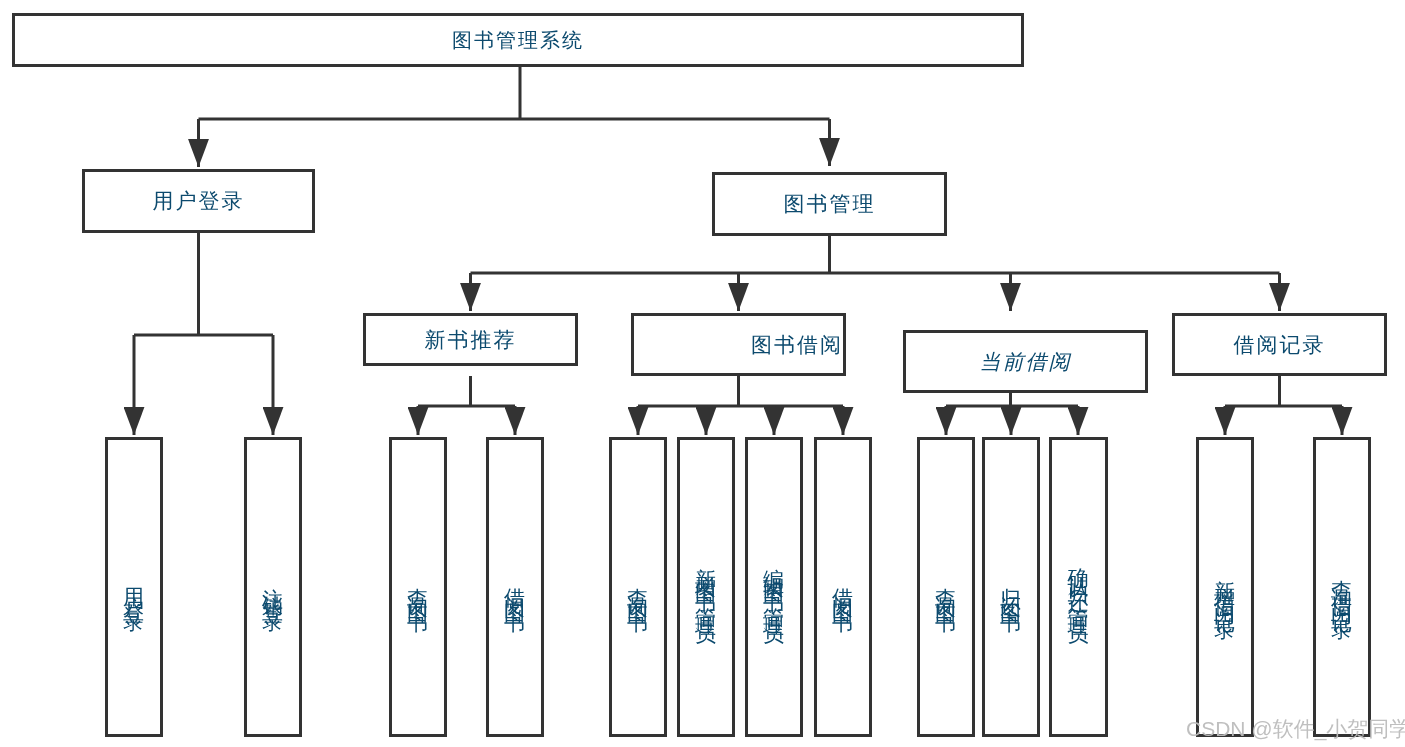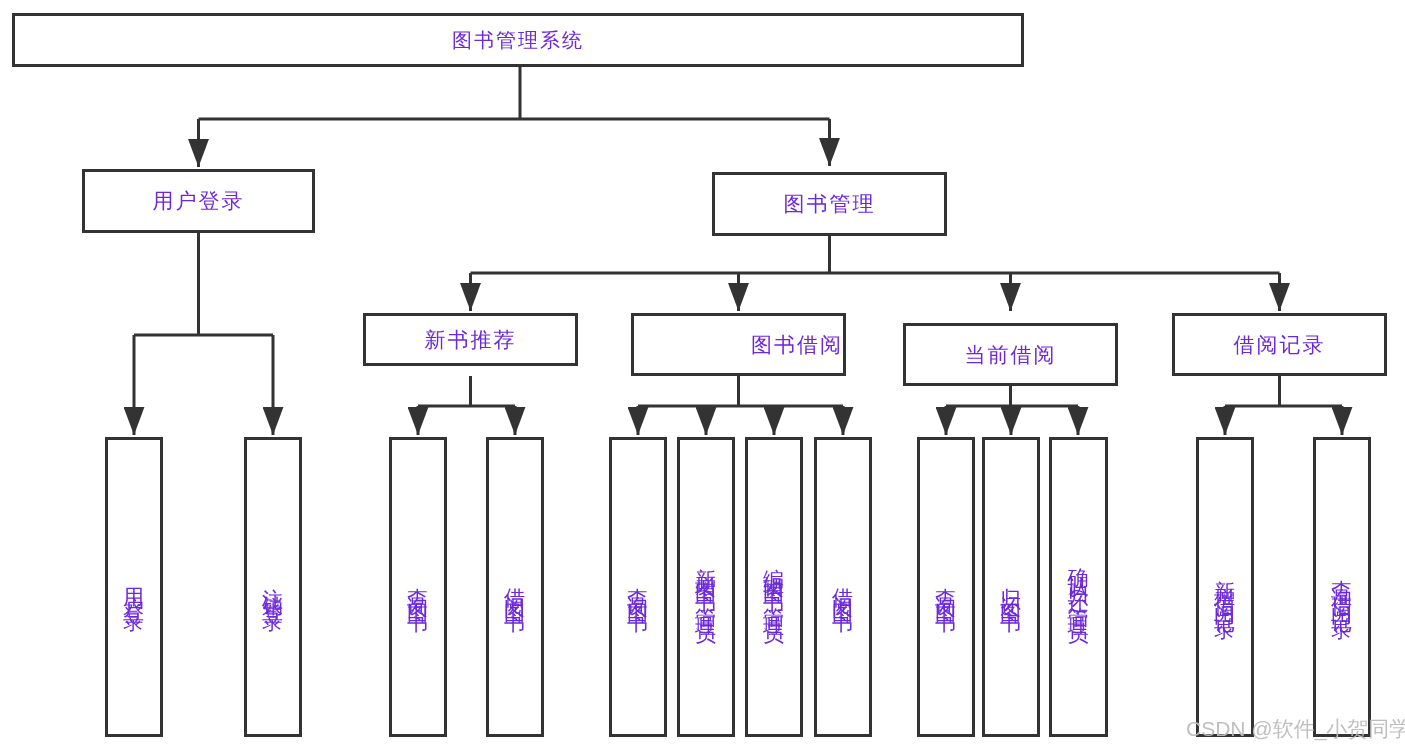--- a/index.html
+++ b/index.html
@@ -27,21 +27,21 @@
     fill: none;
   }
   .node {
     position: absolute;
     box-sizing: border-box;
     border: 3px solid #333333;
     background: #ffffff;
     display: flex;
     align-items: center;
     justify-content: center;
-    color: #6d28d9;
+    color: #0c4a6e;
     z-index: 2;
   }
   .node.h span {
     font-size: 21px;
     letter-spacing: 2px;
     white-space: nowrap;
   }
   .node.root span {
     font-size: 20px;
     letter-spacing: 2px;
@@ -118,21 +118,21 @@
   <div class="node h" style="left:712px; top:172px; width:235px; height:64px;">
     <span>图书管理</span>
   </div>
 
   <div class="node h" style="left:363px; top:313px; width:215px; height:53px;">
     <span>新书推荐</span>
   </div>
   <div class="node h" style="left:631px; top:313px; width:215px; height:63px;justify-content:flex-end;">
     <span>图书借阅</span>
   </div>
-  <div class="node h" style="left:903px; top:323px; width:215px; height:63px;">
+  <div class="node h" style="left:903px; top:330px; width:245px; height:63px;font-style:italic;">
     <span>当前借阅</span>
   </div>
   <div class="node h" style="left:1172px; top:313px; width:215px; height:63px;">
     <span>借阅记录</span>
   </div>
 
   <div class="node v" style="left:105px; top:437px; width:58px; height:300px;">
     <span>用户登录</span>
   </div>
   <div class="node v" style="left:244px; top:437px; width:58px; height:300px;">

